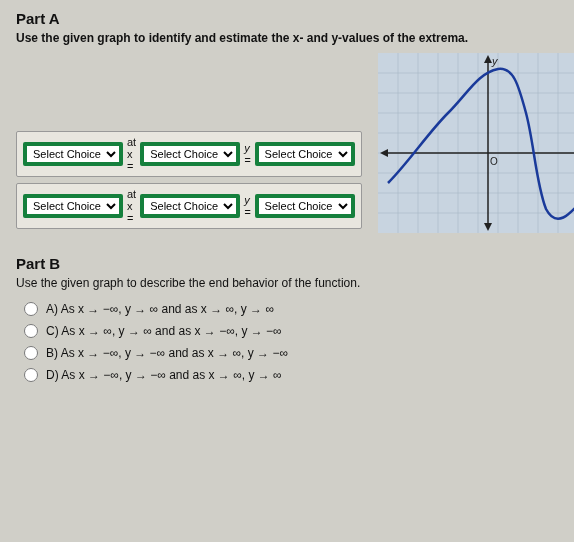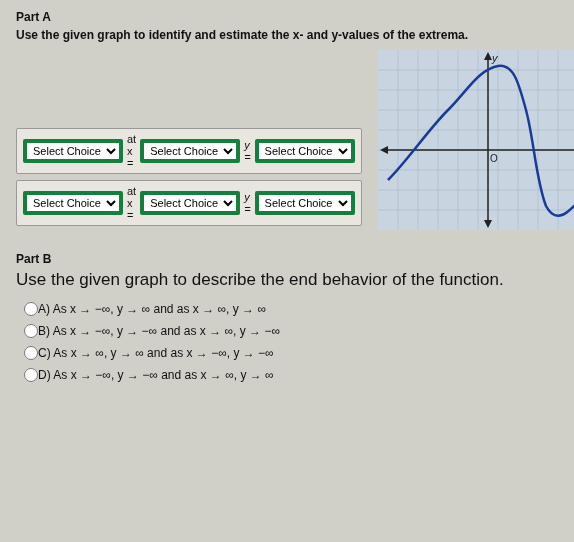--- a/index.html
+++ b/index.html
@@ -7,21 +7,21 @@
       background: #d0cfc8;
       font-family: Arial, sans-serif;
       font-size: 13px;
       width: 574px;
       min-height: 542px;
       padding: 10px 16px;
       color: #111;
     }
     .part-label {
       font-weight: bold;
-      font-size: 12px;
+      font-size: 15px;
       margin-bottom: 4px;
     }
     .part-a-instruction {
       font-size: 12px;
       margin-bottom: 8px;
       font-weight: bold;
     }
     .part-a-content {
       display: flex;
       gap: 16px;
@@ -66,32 +66,33 @@
       font-size: 11px;
     }
     .selector-row .eq-label {
       font-size: 11px;
       font-style: italic;
     }
     .part-b-section {
       margin-top: 22px;
     }
     .part-b-instruction {
-      font-size: 17px;
+      font-size: 12px;
       margin-bottom: 12px;
     }
     .choices-list {
       display: flex;
       flex-direction: column;
       gap: 8px;
       padding: 0 8px;
     }
     .choice-item {
       display: flex;
       align-items: center;
+      gap: 8px;
       font-size: 12px;
     }
     .choice-item input[type="radio"] {
       margin: 0;
       cursor: pointer;
       width: 14px;
       height: 14px;
     }
     .choice-text {
       font-size: 12px;
@@ -203,34 +204,34 @@
   <div class="choices-list">
 
     <div class="choice-item">
       <input type="radio" name="end-behavior" id="choice-a" style="">
       <label for="choice-a" class="choice-text">
         A) As x → −∞, y → ∞ and as x → ∞, y → ∞
       </label>
     </div>
 
     <div class="choice-item">
+      <input type="radio" name="end-behavior" id="choice-c" style="">
+      <label for="choice-c" class="choice-text">
+        C) As x → ∞, y → ∞ and as x → −∞, y → −∞
+      </label>
+    </div>
+
+    <div class="choice-item">
       <input type="radio" name="end-behavior" id="choice-b" style="">
       <label for="choice-b" class="choice-text">
         B) As x → −∞, y → −∞ and as x → ∞, y → −∞
       </label>
     </div>
 
     <div class="choice-item">
-      <input type="radio" name="end-behavior" id="choice-c" style="">
-      <label for="choice-c" class="choice-text">
-        C) As x → ∞, y → ∞ and as x → −∞, y → −∞
-      </label>
-    </div>
-
-    <div class="choice-item">
       <input type="radio" name="end-behavior" id="choice-d" style="">
       <label for="choice-d" class="choice-text">
         D) As x → −∞, y → −∞ and as x → ∞, y → ∞
       </label>
     </div>
 
   </div>
 </div>
 
 </body></html>

